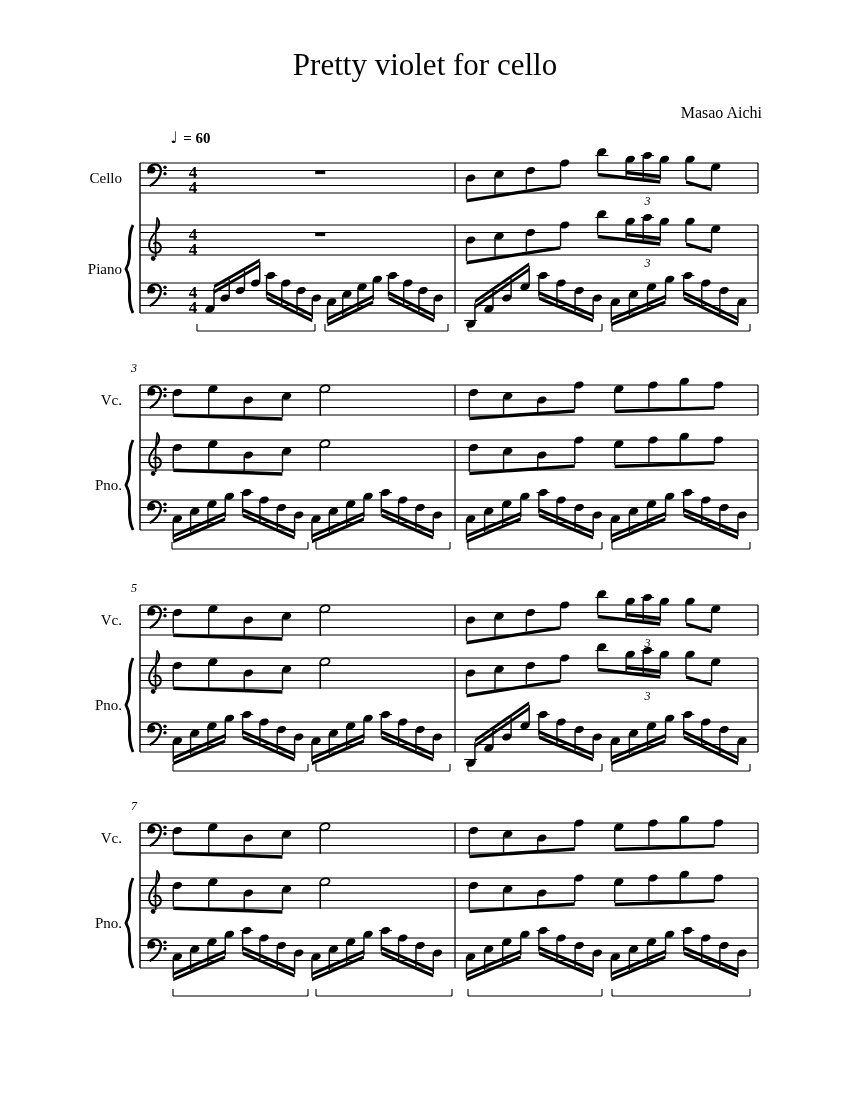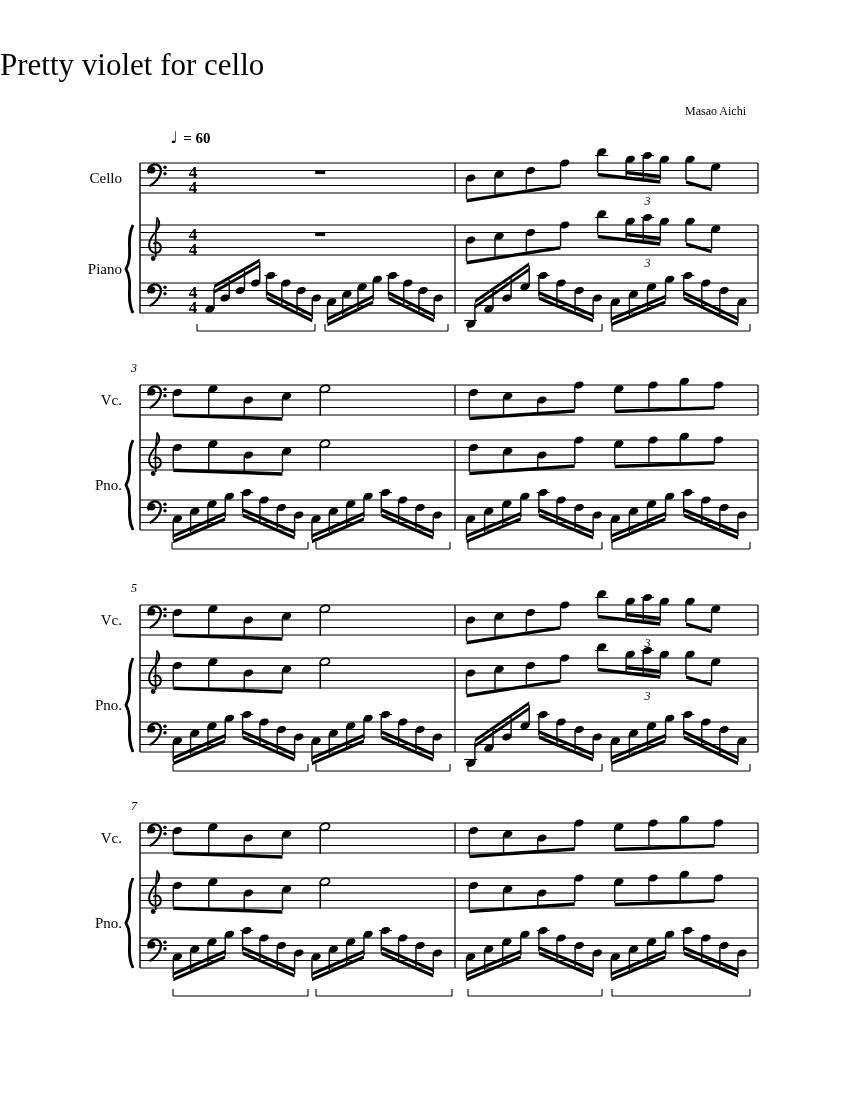--- a/index.html
+++ b/index.html
@@ -1,20 +1,20 @@
 <!DOCTYPE html>
 <html><head>
 <meta charset="utf-8">
 <style>
   html,body{margin:0;padding:0;background:#ffffff;}
   .page{position:relative;width:850px;height:1100px;background:#ffffff;overflow:hidden;
         font-family:"Liberation Serif",serif;color:#000;}
-  .title{position:absolute;top:47px;left:0;width:850px;
+  .title{position:absolute;top:47px;left:0;width:850px;text-align:center;
          font-size:31px;font-family:"Liberation Serif",serif;}
-  .composer{position:absolute;top:104px;right:104px;font-size:12px;margin-left:22px;}
+  .composer{position:absolute;top:104px;right:88px;font-size:16px;margin-left:22px;}
   .tempo{position:absolute;top:128px;left:170px;font-size:15px;font-weight:bold;}
   .tempo .glyph{font-family:"DejaVu Sans",sans-serif;font-size:16px;font-weight:bold;margin-right:2px;}
   svg text{fill:#000;}
   .lbl{font:15px "Liberation Serif",serif;}
   .num{font:italic 12px "Liberation Serif",serif;}
   .tup{font:italic 12px "Liberation Serif",serif;}
   .ts {font:bold 17px "Liberation Serif",serif;}
 </style>
 </head>
 <body>

